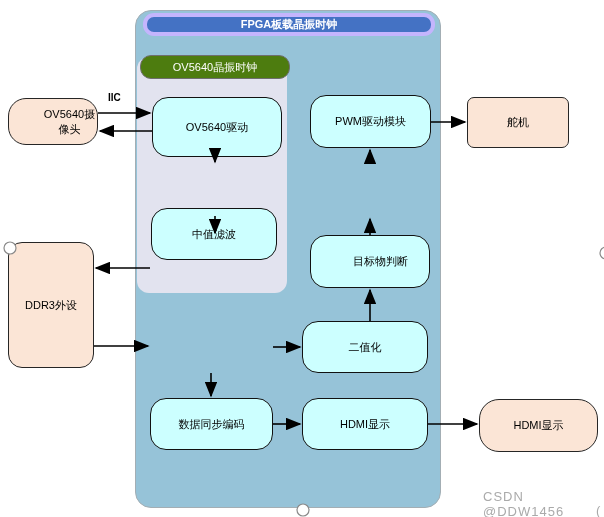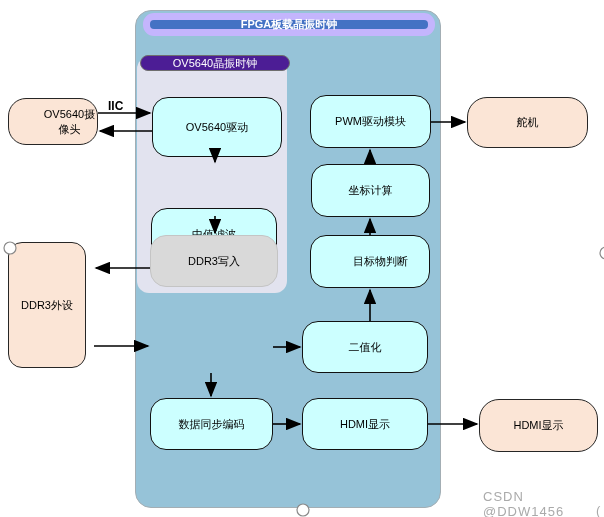--- a/index.html
+++ b/index.html
@@ -3,28 +3,28 @@
 <meta charset="utf-8">
 <style>
   html,body{margin:0;padding:0;background:#ffffff;}
   body{font-family:"Liberation Sans","DejaVu Sans",sans-serif;}
   .canvas{position:relative;width:604px;height:517px;background:#ffffff;overflow:hidden;}
 
   
   .main-container{position:absolute;left:135px;top:10px;width:306px;height:498px;
     background:#96C3D8;border:1px solid #a3aeb4;border-radius:16px;box-sizing:border-box;}
   .main-header{position:absolute;left:143px;top:13px;width:292px;height:23px;
-    background:#4472C4;border:7px solid #c4b5fd;border-radius:11px;box-sizing:border-box;
+    background:#4472C4;border:4px solid #c4b5fd;border-radius:11px;box-sizing:border-box;
     color:#ffffff;font-size:11px;font-weight:bold;display:flex;align-items:center;justify-content:center;}
 
   
   .sub-container{position:absolute;left:137px;top:57px;width:150px;height:236px;
     background:#E2E3EF;border-radius:12px;}
-  .sub-header{position:absolute;left:140px;top:55px;width:150px;height:16px;
-    background:#4c1d95;border:1px solid #6e6e6e;border-radius:11px;box-sizing:border-box;
+  .sub-header{position:absolute;left:140px;top:55px;width:150px;height:24px;
+    background:#4d7c0f;border:1px solid #6e6e6e;border-radius:11px;box-sizing:border-box;
     color:#ffffff;font-size:11px;display:flex;align-items:center;justify-content:center;}
 
   .block{position:absolute;display:flex;align-items:center;justify-content:center;
     font-size:11px;color:#000;background:#CCFFFF;border:1px solid #111;
     border-radius:16px;box-sizing:border-box;text-align:center;}
   .gray{background:#D9D9D9;border:1px solid #c4c4c4;}
   .peach{background:#FBE5D6;border:1px solid #262626;}
 
   
   #b-ov5640-driver{left:152px;top:97px;width:130px;height:60px;}
@@ -33,50 +33,48 @@
   #b-ddr3-read{left:150px;top:321px;width:123px;height:52px;}
   #b-data-sync{left:150px;top:398px;width:123px;height:52px;}
   #b-binarization{left:302px;top:321px;width:126px;height:52px;}
   #b-hdmi-encode{left:302px;top:398px;width:126px;height:52px;}
   #b-target-judge{left:310px;top:235px;width:120px;height:53px;padding-left:21px;}
   #b-coord-calc{left:311px;top:164px;width:119px;height:53px;}
   #b-pwm-driver{left:310px;top:95px;width:121px;height:53px;}
 
   
   #b-camera{left:8px;top:98px;width:90px;height:47px;border-radius:18px;padding-left:33px;}
-  #b-ddr3-periph{left:8px;top:242px;width:78px;height:126px;border-radius:14px;text-align:center;}
-  #b-servo{left:467px;top:97px;width:121px;height:51px;border-radius:20px;}
+  #b-ddr3-periph{left:8px;top:242px;width:86px;height:126px;border-radius:14px;text-align:center;}
+  #b-servo{left:467px;top:97px;width:102px;height:51px;border-radius:7px;}
   #b-hdmi-display{left:479px;top:399px;width:119px;height:53px;border-radius:20px;}
 
-  .edge-label{position:absolute;left:108px;top:99px;font-size:12px;font-weight:bold;color:#000;}
+  .edge-label{position:absolute;left:108px;top:92px;font-size:10px;font-weight:bold;color:#000;}
 
   .arrows{position:absolute;left:0;top:0;pointer-events:none;}
 
   .watermark{position:absolute;left:483px;top:489px;font-size:13px;color:#aaaaaa;letter-spacing:1px;}
   .watermark-frag{position:absolute;left:596px;top:503px;font-size:13px;color:#aaaaaa;}
 </style>
 </head>
 <body>
 
 <div class="canvas">
 
   <div class="main-container"></div>
   <div class="main-header">FPGA板载晶振时钟</div>
 
   <div class="sub-container"></div>
   <div class="sub-header">OV5640晶振时钟</div>
 
   <div class="block" id="b-ov5640-driver">OV5640驱动</div>
   <div class="block" id="b-median-filter">中值滤波</div>
-  <div class="block gray" id="b-ddr3-write">DDR3写入</div>
   <div class="block" id="b-data-sync">数据同步编码</div>
   <div class="block" id="b-binarization">二值化</div>
   <div class="block" id="b-hdmi-encode">HDMI显示</div>
   <div class="block" id="b-target-judge">目标物判断</div>
-  <div class="block" id="b-coord-calc">坐标计算</div>
   <div class="block" id="b-pwm-driver">PWM驱动模块</div>
 
   <div class="block peach" id="b-camera">OV5640摄像头</div>
   <div class="block peach" id="b-ddr3-periph">DDR3外设</div>
   <div class="block peach" id="b-servo">舵机</div>
   <div class="block peach" id="b-hdmi-display">HDMI显示</div>
 
   <div class="edge-label">IIC</div>
 
   <svg class="arrows" width="604" height="517" viewBox="0 0 604 517">

